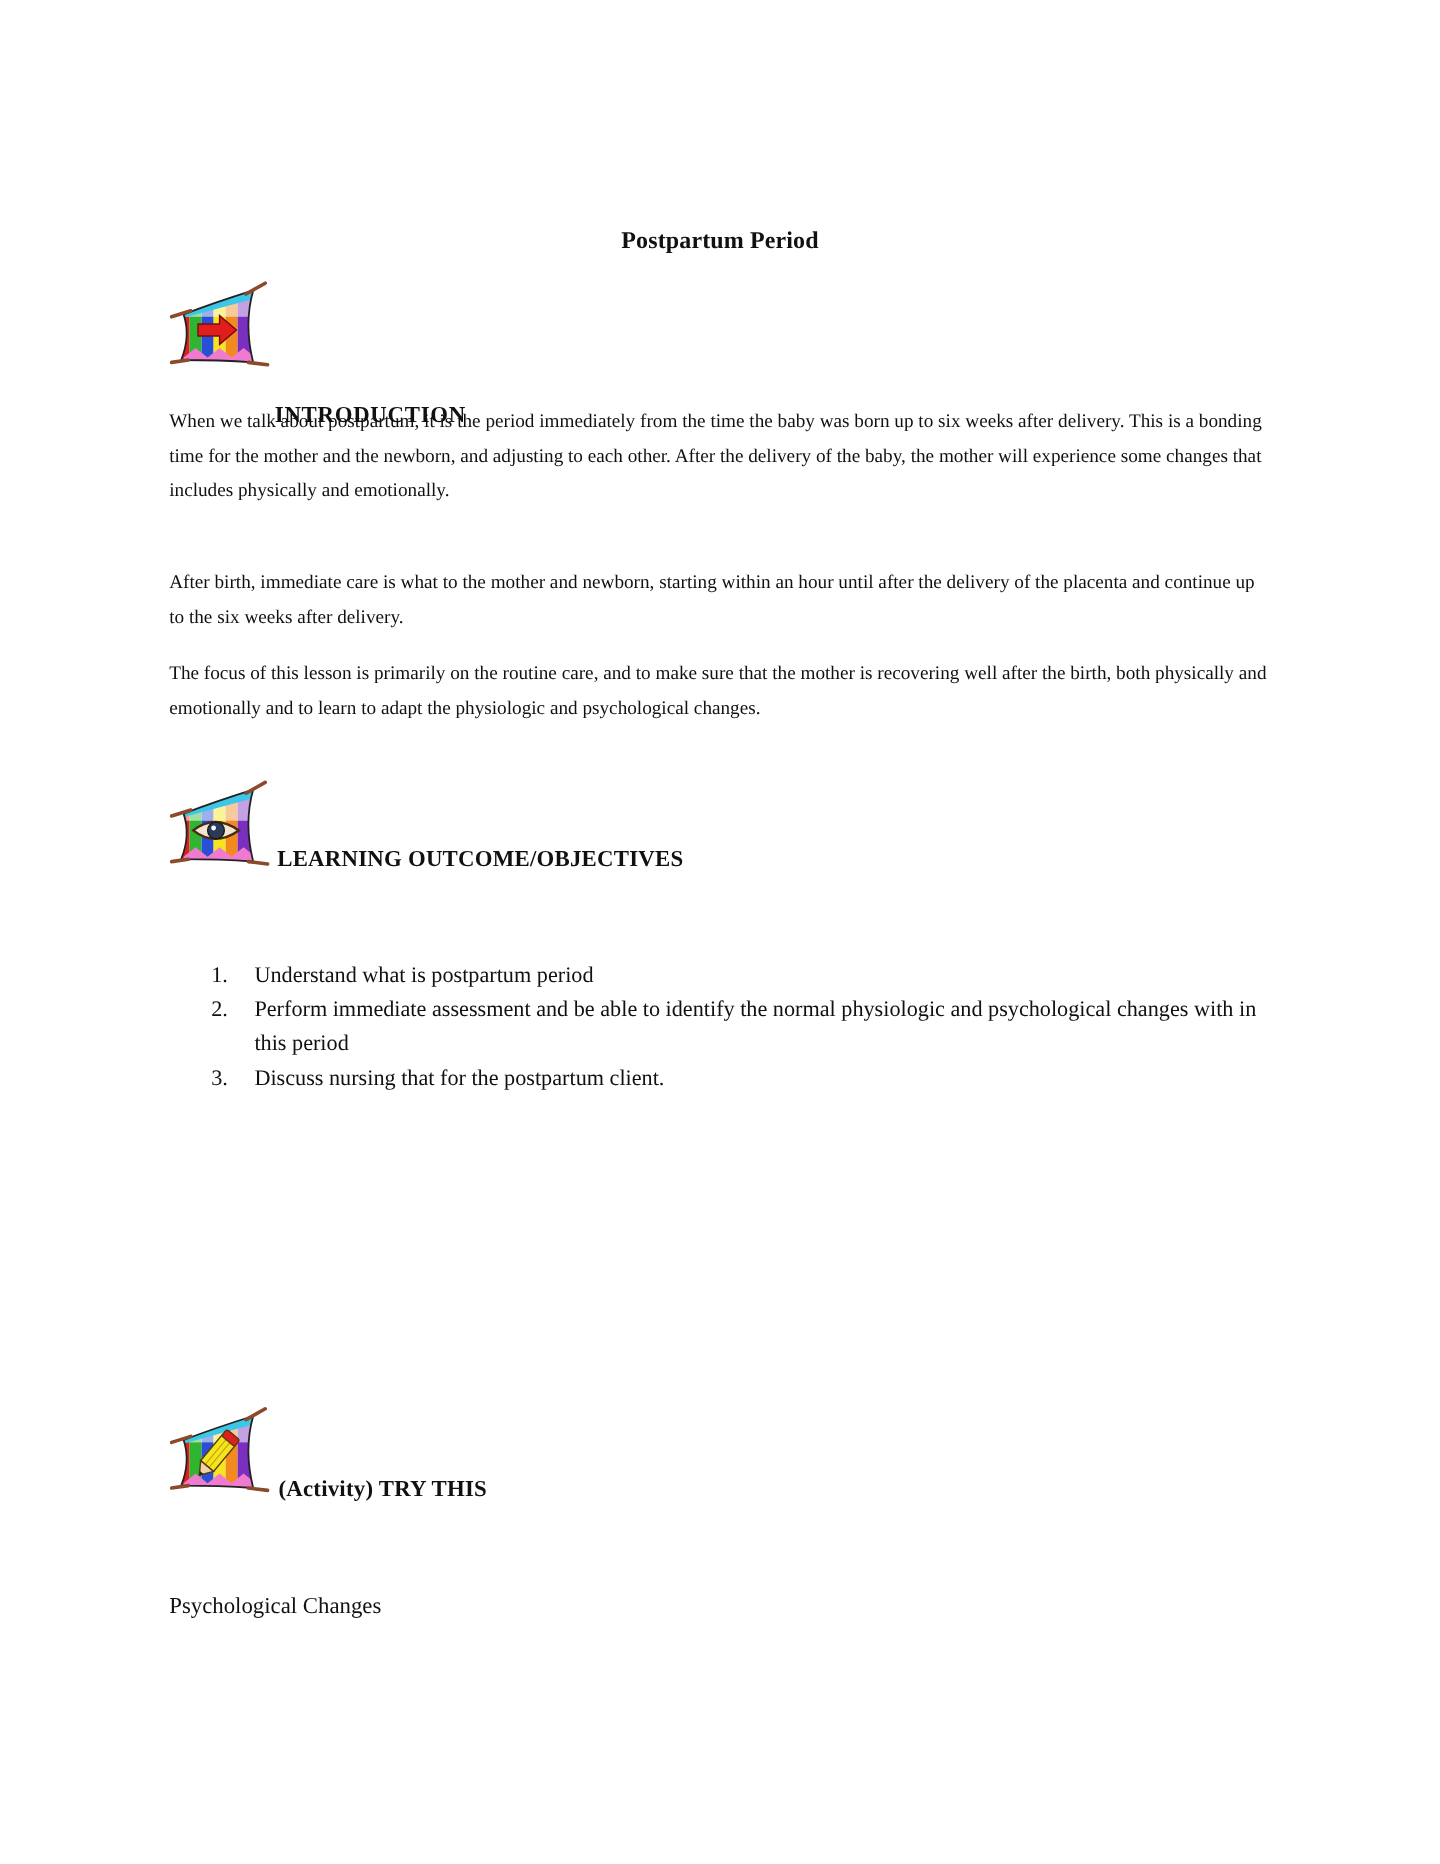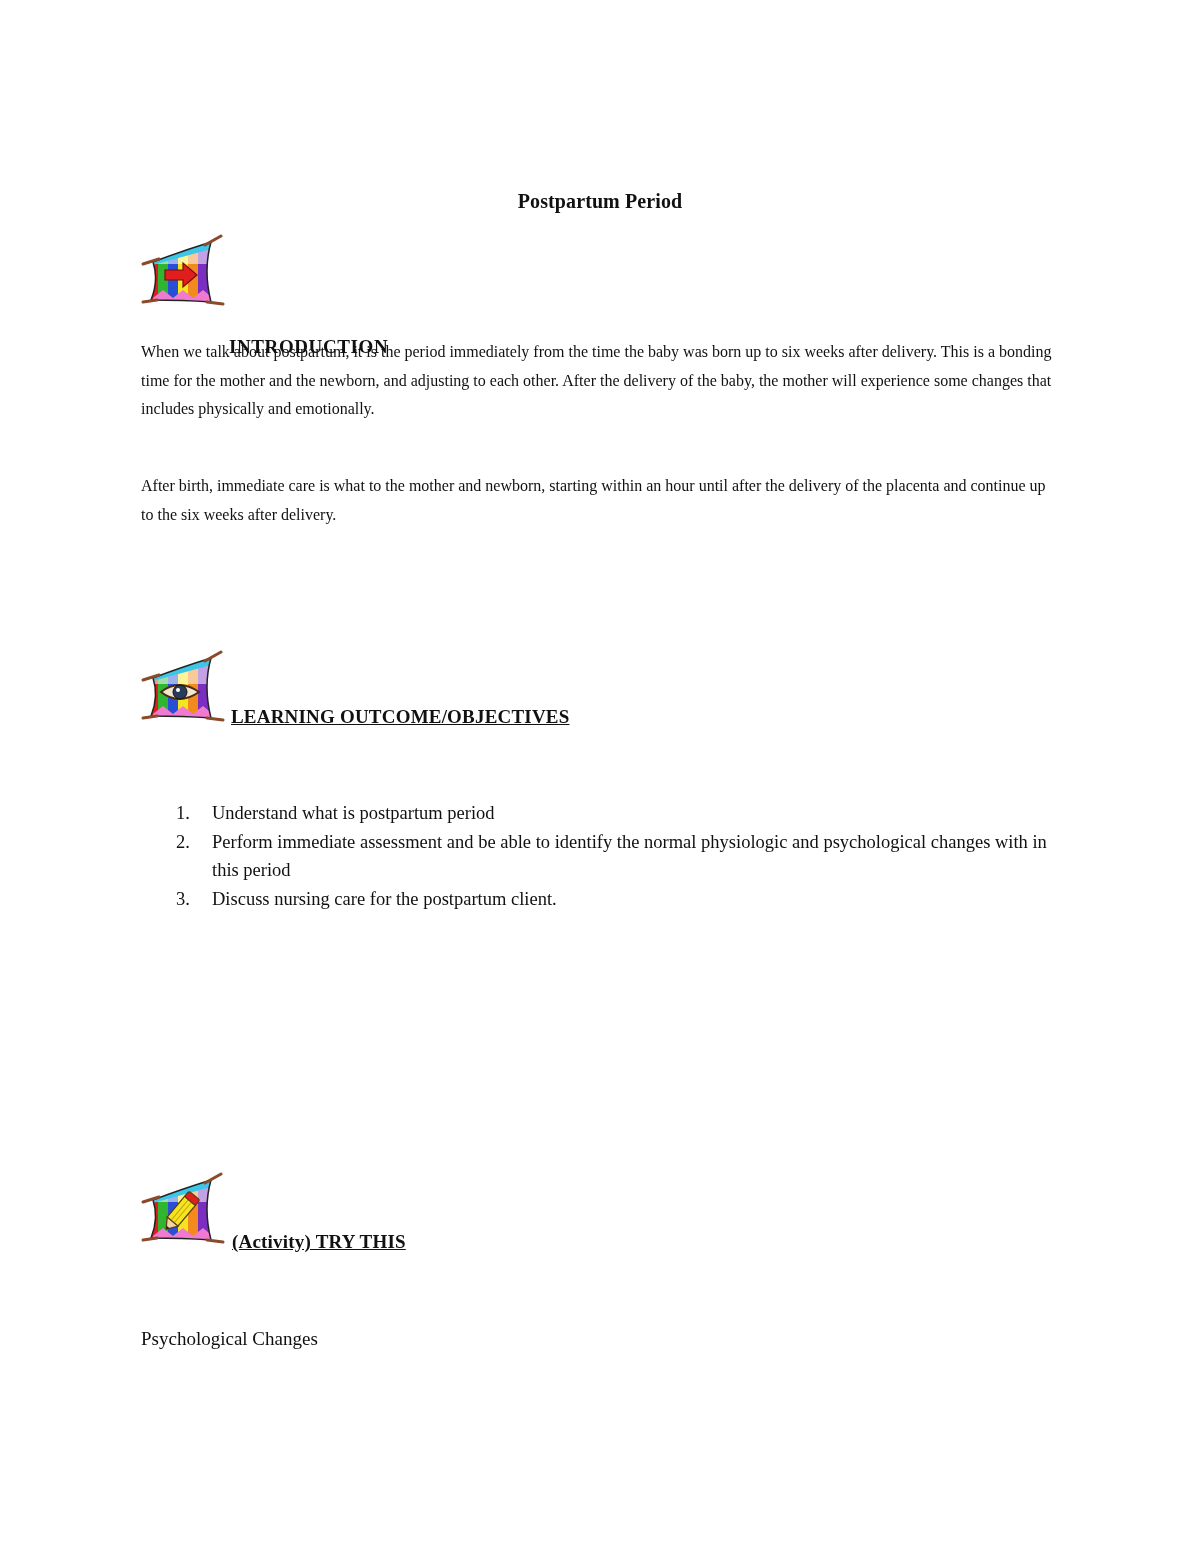--- a/index.html
+++ b/index.html
@@ -36,21 +36,21 @@
       width: 86px;
       height: 76px;
     }
     .section-icon svg { width: 100%; height: 100%; display: block; }
 
     .section-heading {
       font-weight: bold;
       font-size: 19px;
       letter-spacing: 0.6px;
     }
-    .section-heading.tight { letter-spacing: 0.2px; text-decoration: underline; }
+    .section-heading.tight { letter-spacing: 0.2px; }
 
     .para {
       left: 141px;
       width: 920px;
       font-size: 16px;
       line-height: 28.5px;
     }
 
     .obj-list {
       left: 141px;
@@ -107,20 +107,21 @@
       <line x1="4" y1="30" x2="20" y2="25" stroke="#8b4a2b" stroke-width="3" stroke-linecap="round"></line>
       <line x1="66" y1="11" x2="82" y2="2" stroke="#8b4a2b" stroke-width="3" stroke-linecap="round"></line>
       <line x1="4" y1="68" x2="18" y2="66" stroke="#8b4a2b" stroke-width="3" stroke-linecap="round"></line>
       <line x1="68" y1="68" x2="84" y2="70" stroke="#8b4a2b" stroke-width="3" stroke-linecap="round"></line>
     </svg>
   </div>
   <div class="abs section-heading" style="left:229px; top:292px;margin-top:44px;">INTRODUCTION</div>
 
   <div class="abs para" style="top:338px;">When we talk about postpartum, it is the period immediately from the time the baby was born up to six weeks after delivery. This is a bonding time for the mother and the newborn, and adjusting to each other. After the delivery of the baby, the mother will experience some changes that includes physically and emotionally.</div>
   <div class="abs para" style="top:472px;">After birth, immediate care is what to the mother and newborn, starting within an hour until  after the delivery of the placenta and continue up to  the six weeks after delivery.</div>
+  <div class="abs para" style="top:548px;">The focus of this lesson is primarily on the routine care, and to make sure that the mother is recovering well after the birth, both physically and emotionally and to learn to adapt the physiologic and psychological changes.</div>
 
   <div class="abs section-icon" style="left:139px; top:650px;">
     <svg viewBox="0 0 86 76" xmlns="http://www.w3.org/2000/svg">
       <defs>
         <clipPath id="flagB">
           <path d="M14 28 Q40 18 72 8 Q64 36 72 68 Q44 66 12 66 Q20 46 14 28 Z"></path>
         </clipPath>
       </defs>
       <g clip-path="url(#flagB)">
         <rect x="8" y="0" width="11" height="76" fill="#e01e1e"></rect>
@@ -150,21 +151,21 @@
     <li class="obj-item">
       <span class="obj-num">1.</span>
       <span>Understand what is postpartum period</span>
     </li>
     <li class="obj-item">
       <span class="obj-num">2.</span>
       <span>Perform immediate assessment and be able to identify the normal physiologic and psychological changes with in this period</span>
     </li>
     <li class="obj-item">
       <span class="obj-num">3.</span>
-      <span>Discuss nursing care for the postpartum client.</span>
+      <span>Discuss nursing that for the postpartum client.</span>
     </li>
   </ul>
 
   <div class="abs section-icon" style="left:139px; top:1172px;">
     <svg viewBox="0 0 86 76" xmlns="http://www.w3.org/2000/svg">
       <defs>
         <clipPath id="flagC">
           <path d="M14 28 Q40 18 72 8 Q64 36 72 68 Q44 66 12 66 Q20 46 14 28 Z"></path>
         </clipPath>
       </defs>

